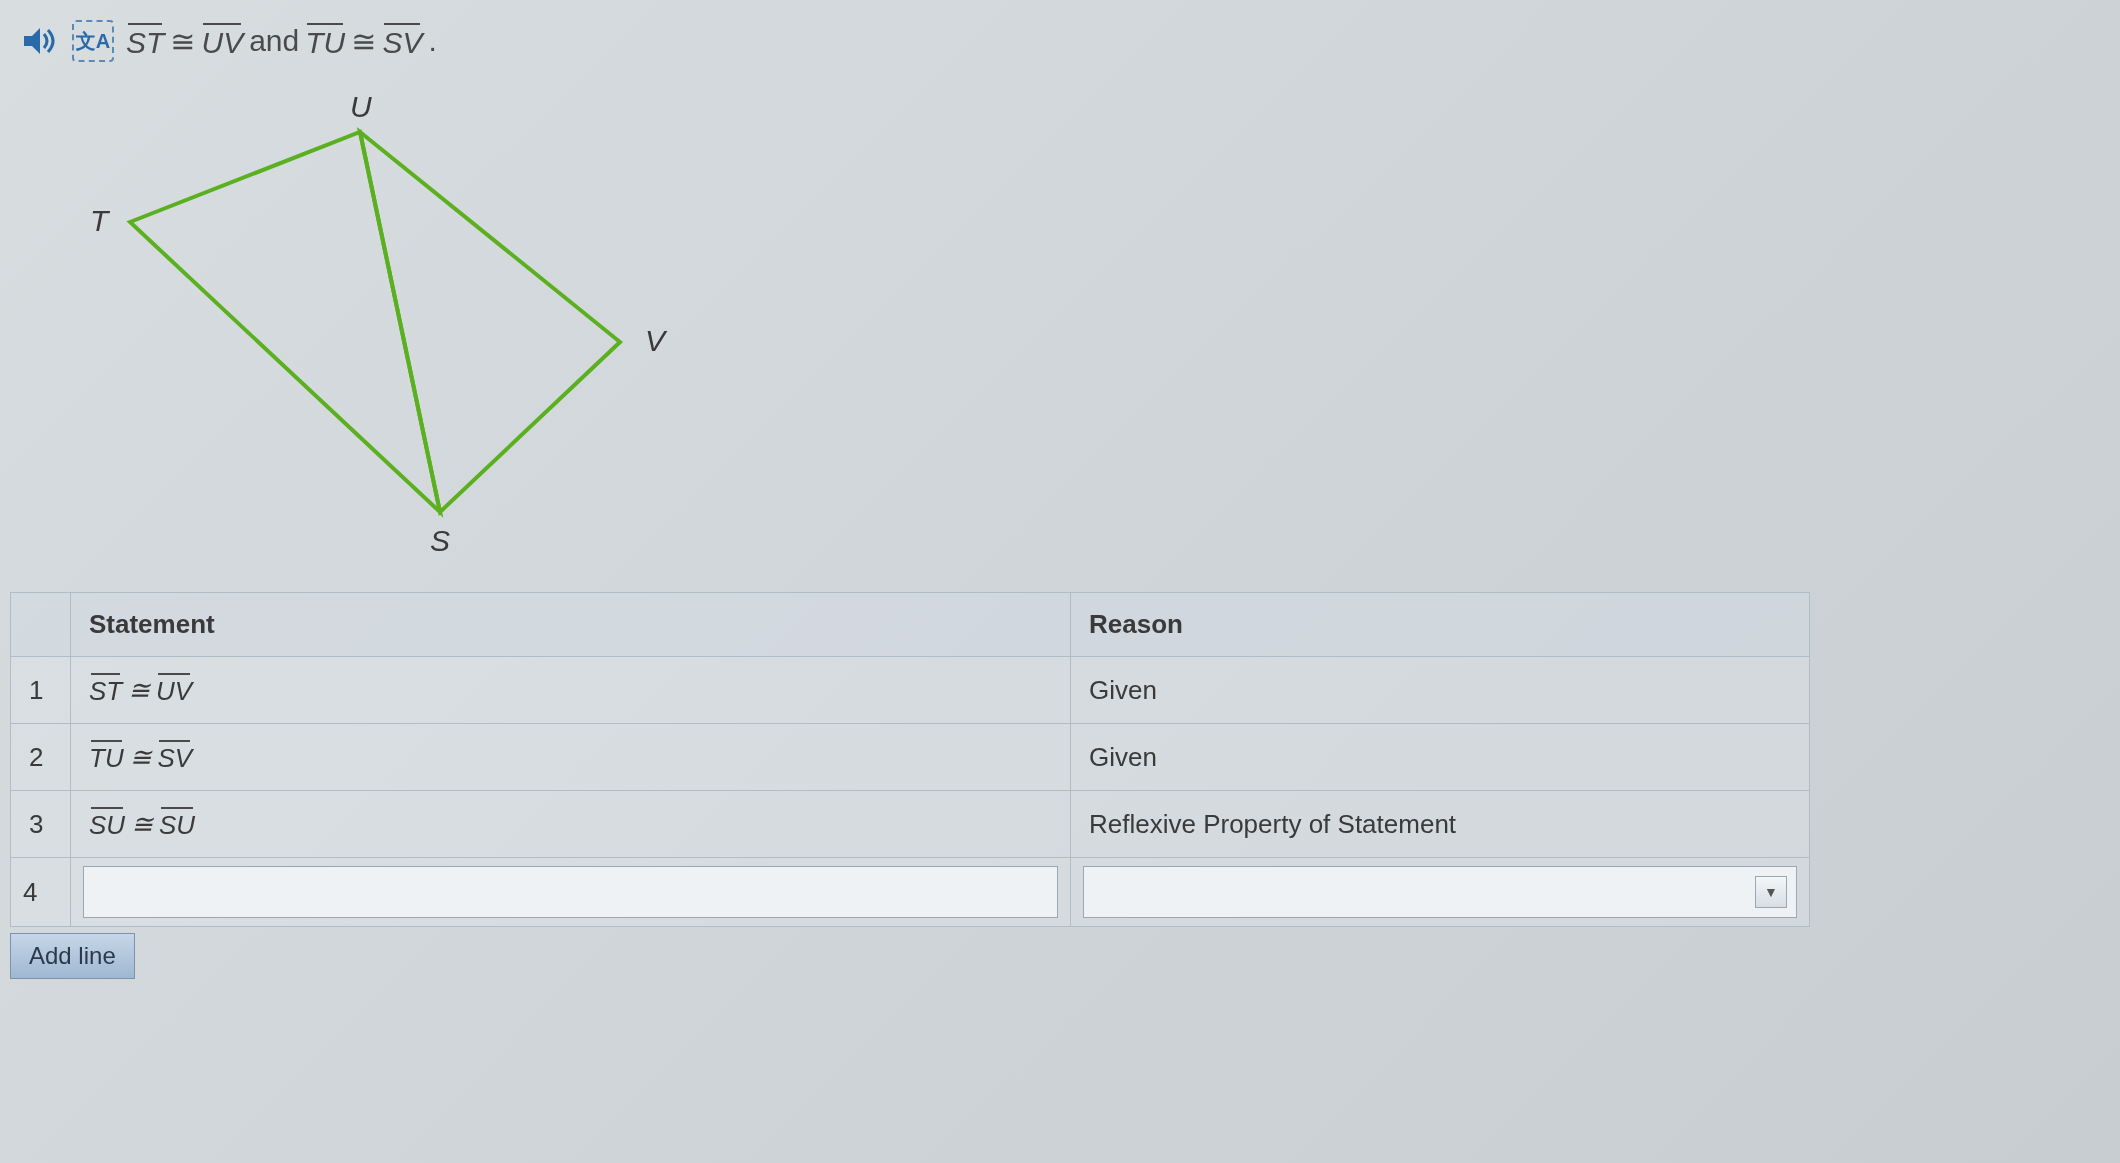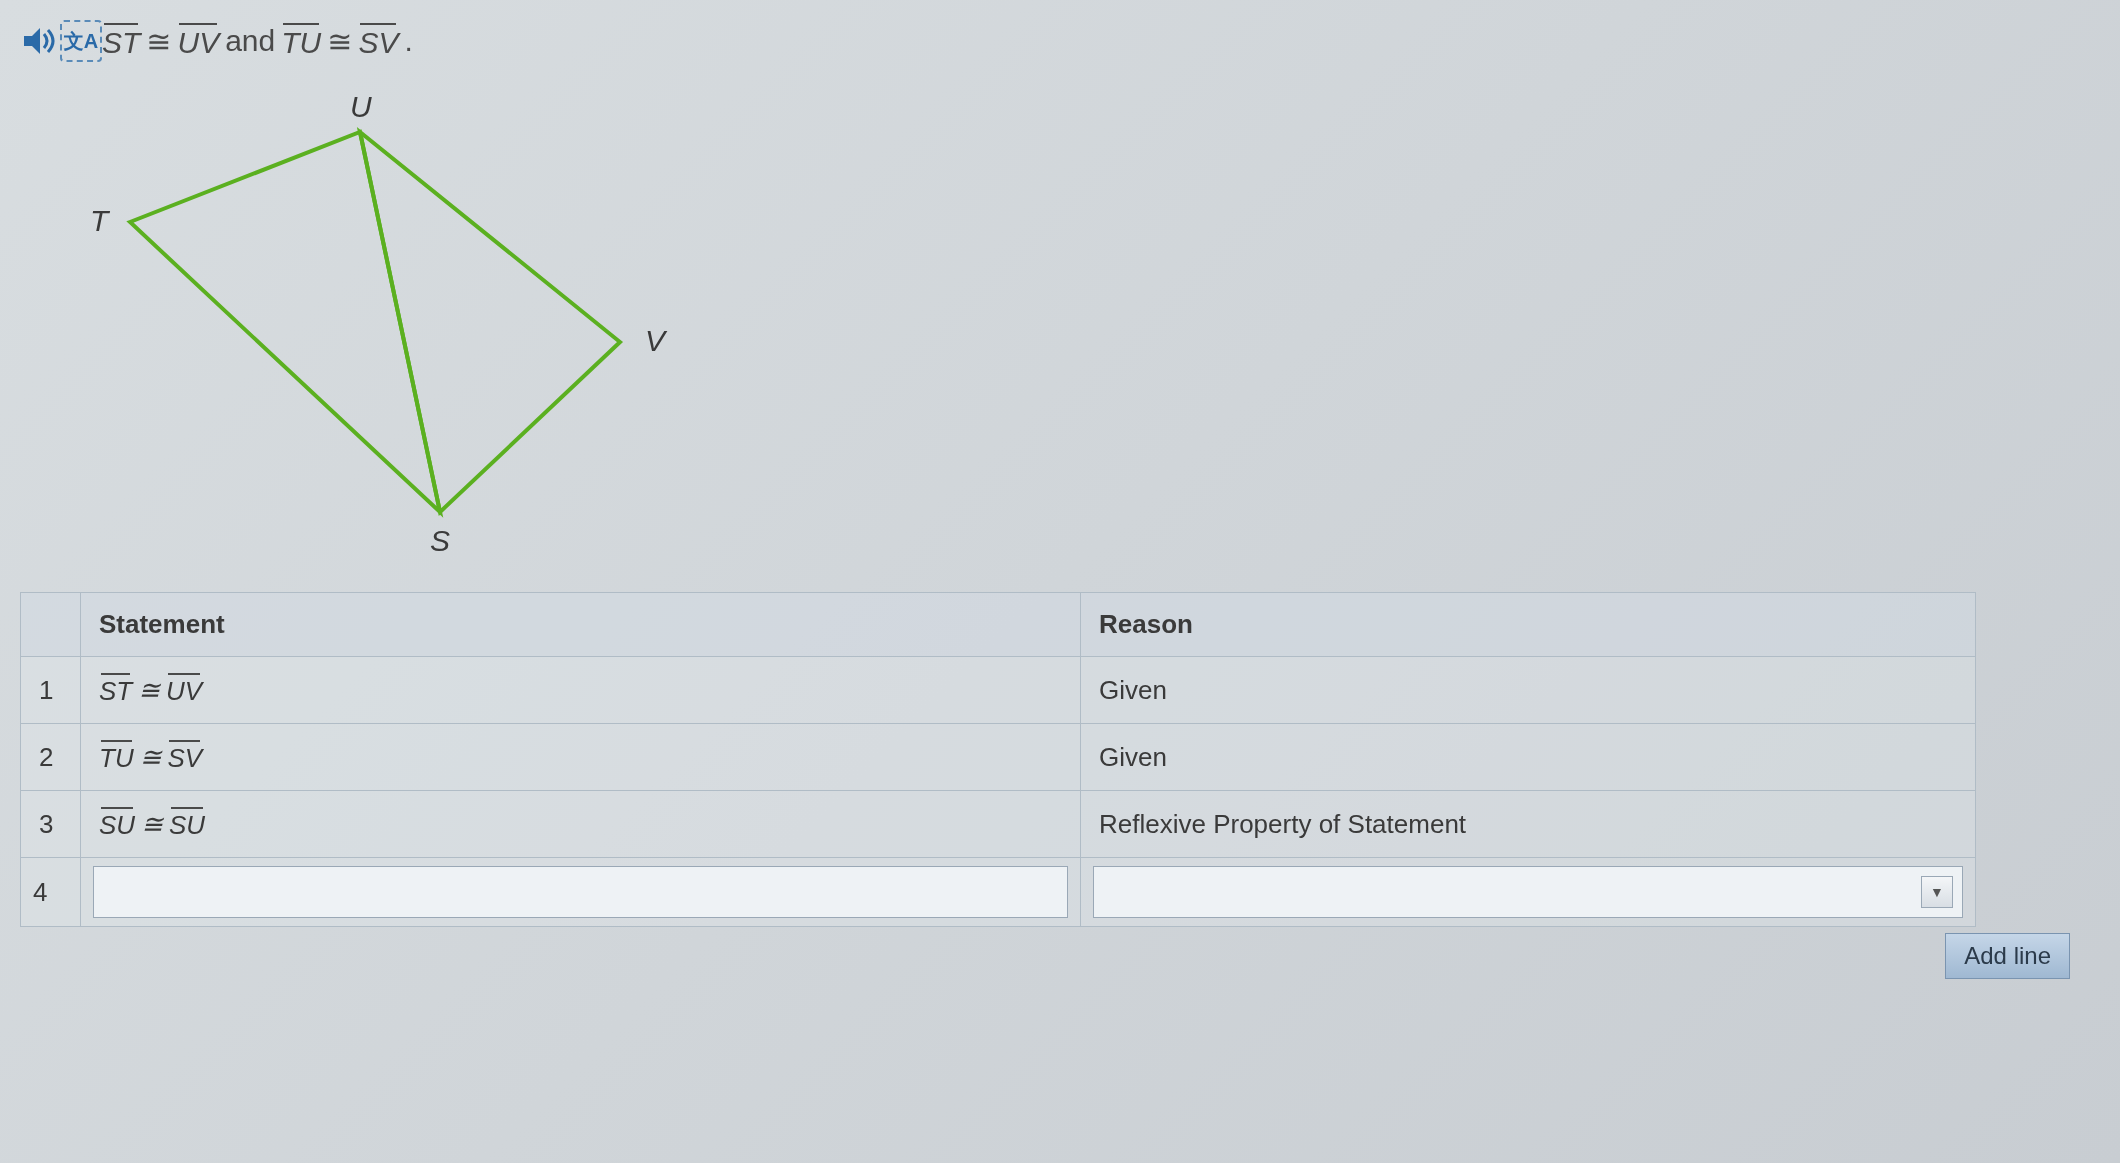--- a/index.html
+++ b/index.html
@@ -8,20 +8,21 @@
       background: linear-gradient(135deg, #d8dde0 0%, #d0d5d9 50%, #c8cdd2 100%);
       width: 2120px;
       height: 1163px;
       padding: 20px 10px;
       color: #333;
       overflow: hidden;
     }
     .header-row {
       display: flex;
       align-items: center;
+      gap: 12px;
       margin-bottom: 30px;
       padding-left: 8px;
     }
     .audio-icon {
       width: 42px; height: 42px;
       display: flex; align-items: center; justify-content: center;
       color: #2a6aa8;
     }
     .translate-icon {
       width: 42px; height: 42px;
@@ -54,23 +55,22 @@
       margin-bottom: 20px;
     }
     .diagram-area svg { position: absolute; top: 0; left: 0; }
     .vertex-label {
       position: absolute;
       font-size: 30px;
       font-style: italic;
       color: #3a3a3a;
     }
     .proof-table {
-      width: 1956px;
+      width: 1800px;
       border-collapse: collapse;
-      margin-left: 10px;
       background: rgba(230,235,238,0.3);
       border: 1px solid #b0bcc6;
     }
     .proof-table th, .proof-table td {
       border: 1px solid #b0bcc6;
       padding: 16px 18px;
       text-align: left;
       font-size: 26px;
       color: #3a3a3a;
     }
@@ -103,21 +103,21 @@
     .dd-arrow {
       position: absolute;
       right: 10px;
       width: 32px; height: 32px;
       background: linear-gradient(#f4f6f8,#d8dee4);
       border: 1px solid #9aa8b6;
       display: flex; align-items: center; justify-content: center;
       font-size: 14px; color: #555;
     }
     .addline-row {
-      display: flex; justify-content: flex-end;
+      display: flex; 
       width: 2070px;
       margin-top: 6px;
       padding-right: 10px;
     }
     .addline-btn {
       background: linear-gradient(#c5d6e8, #9fb8d2);
       border: 1px solid #7a94b0;
       color: #2b3a4a;
       font-size: 24px;
       padding: 8px 18px;

